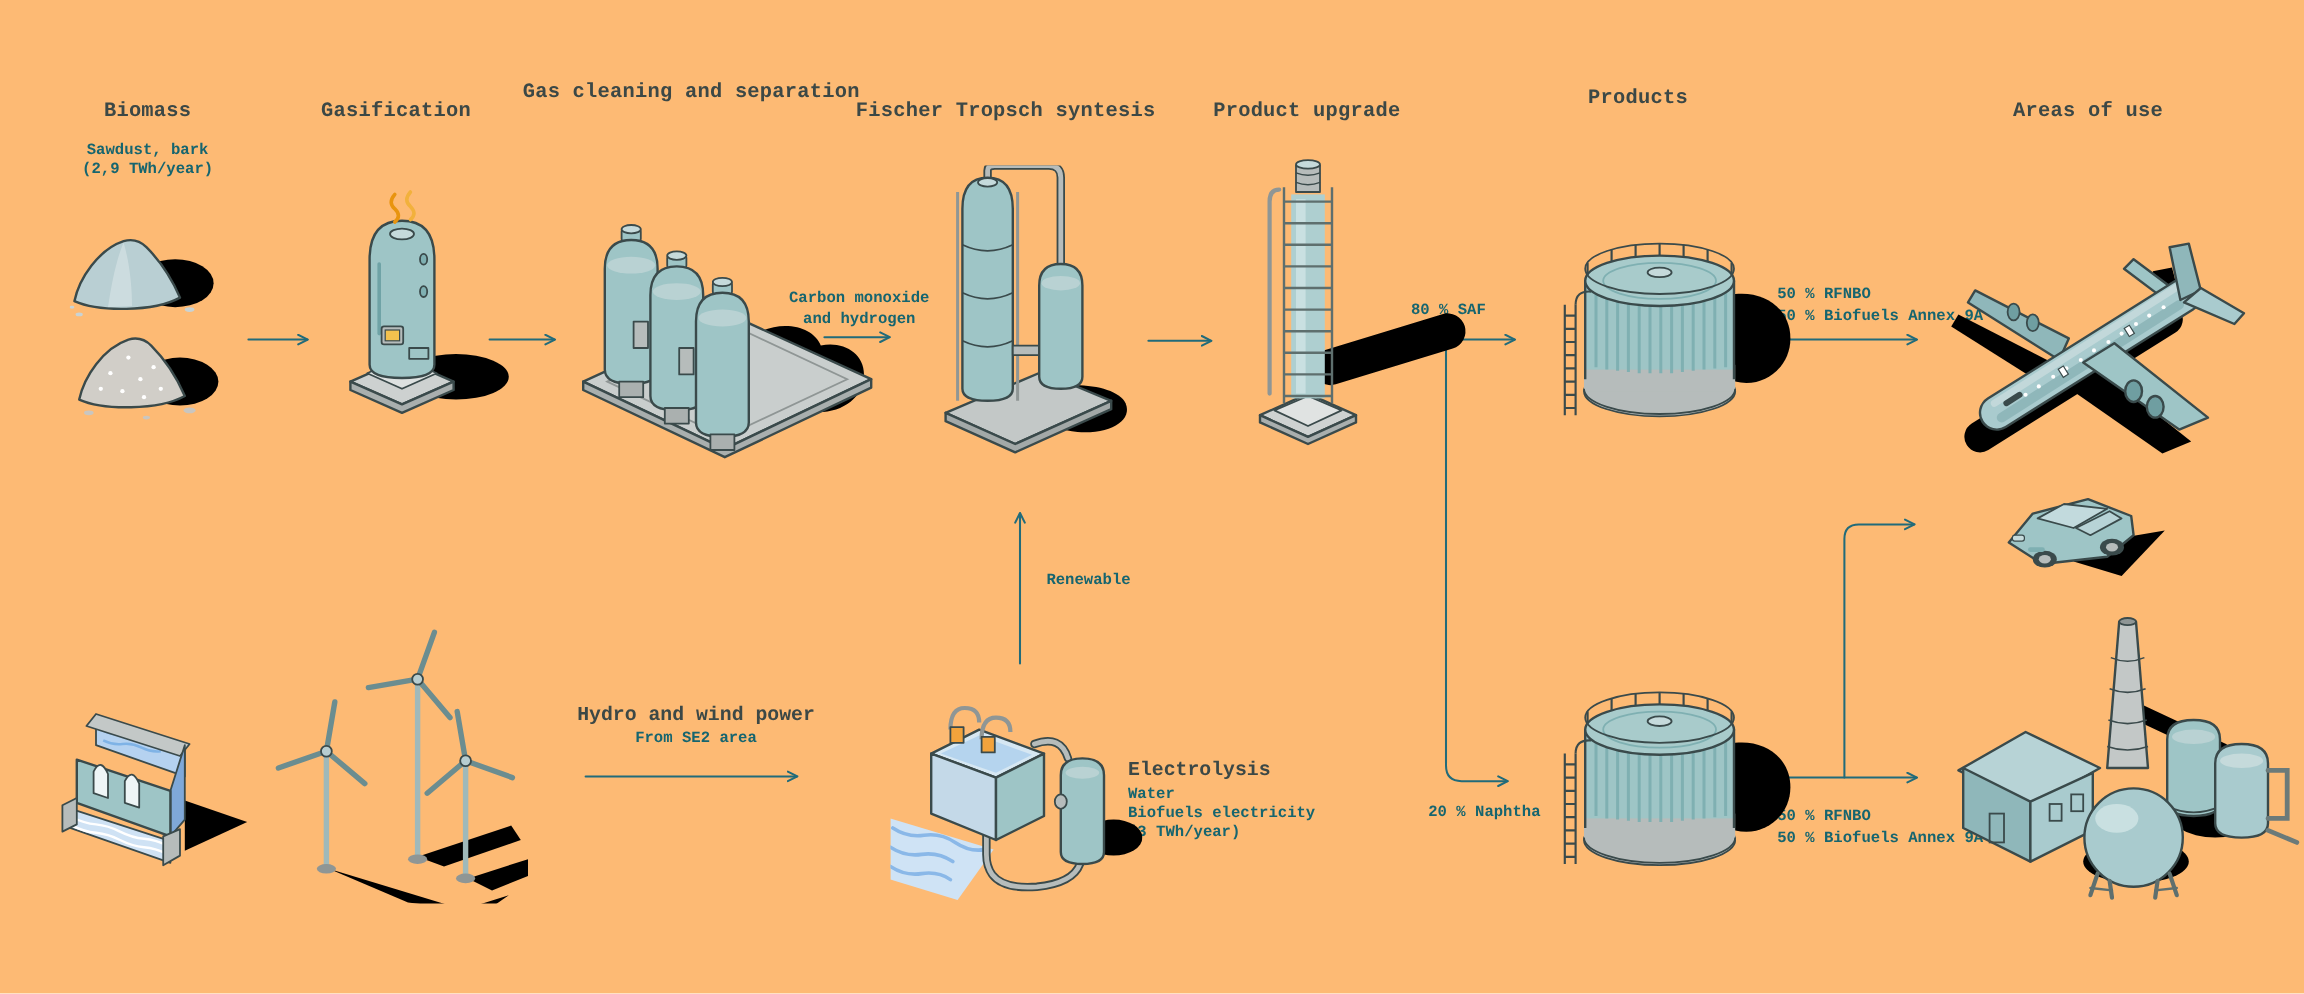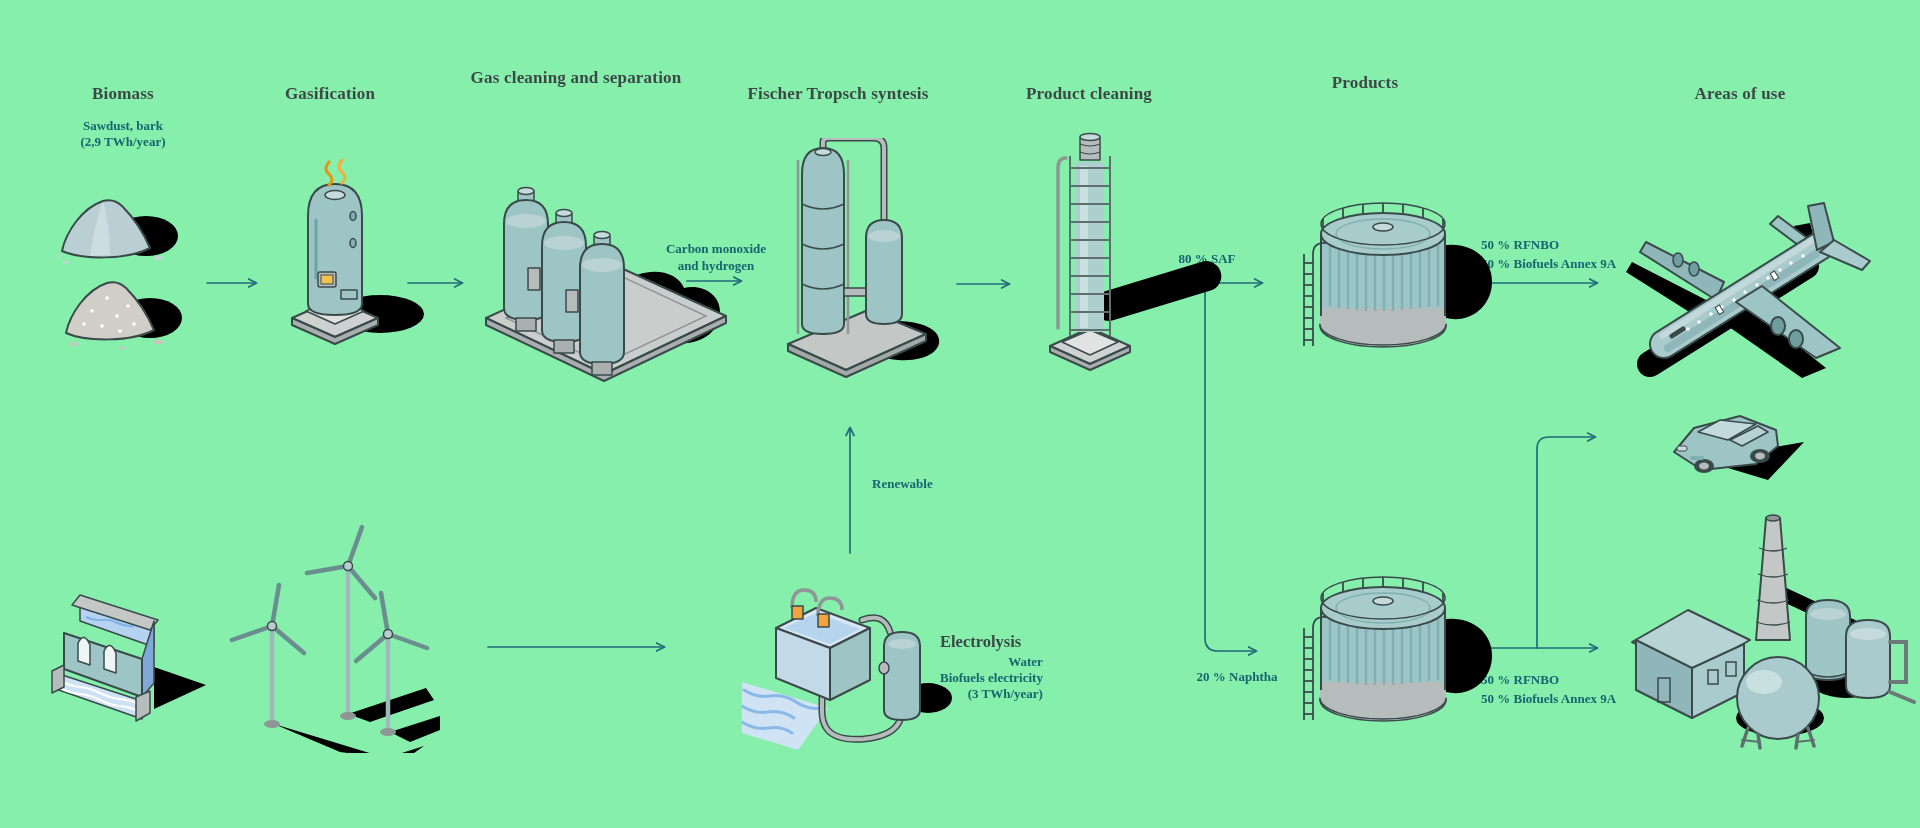--- a/index.html
+++ b/index.html
@@ -1,17 +1,17 @@
 <!DOCTYPE html>
 <html><head>
 <meta charset="utf-8">
 <style>
   html,body{margin:0;padding:0;background:#ffffff;}
-  #stage{position:relative;width:1920px;height:828px;background:#86efac;overflow:hidden;
-         font-family:Liberation Serif, serif;}
+  #stage{position:relative;width:1920px;height:828px;background:#fdba74;overflow:hidden;
+         font-family:Liberation Mono, monospace;}
   .col-header{position:absolute;transform:translateX(-50%);text-align:center;white-space:nowrap;}
   .col-title{font-size:17px;font-weight:700;color:#3c4846;letter-spacing:.2px;}
   .col-sub{font-size:13px;font-weight:700;color:#16656f;line-height:16px;margin-top:14px;}
   .flow-label{position:absolute;font-size:13px;font-weight:700;color:#16656f;line-height:17px;white-space:nowrap;}
   .flow-label.center{transform:translateX(-50%);text-align:center;}
   .block-title{font-size:16.5px;font-weight:700;color:#3c4846;line-height:20px;}
   .illus{position:absolute;}
   svg{display:block;}
   .outl{stroke:#3a4a4b;stroke-width:2;stroke-linejoin:round;stroke-linecap:round;}
   .thin{stroke:#3a4a4b;stroke-width:1.5;stroke-linejoin:round;stroke-linecap:round;}
@@ -31,21 +31,21 @@
   <div class="col-header" style="left:330px;top:84px">
     <div class="col-title">Gasification</div>
   </div>
   <div class="col-header" style="left:576px;top:68px">
     <div class="col-title">Gas cleaning and separation</div>
   </div>
   <div class="col-header" style="left:838px;top:84px">
     <div class="col-title">Fischer Tropsch syntesis</div>
   </div>
   <div class="col-header" style="left:1089px;top:84px">
-    <div class="col-title">Product cleaning</div>
+    <div class="col-title">Product upgrade</div>
   </div>
   <div class="col-header" style="left:1365px;top:73px">
     <div class="col-title">Products</div>
   </div>
   <div class="col-header" style="left:1740px;top:84px">
     <div class="col-title">Areas of use</div>
   </div>
 
   <div class="flow-label center" style="left:716px;top:240px">
     <div>Carbon monoxide</div>
@@ -58,24 +58,28 @@
 
   <div class="flow-label" style="left:1481px;top:235px;line-height:19px">
     <div>50 % RFNBO</div>
     <div>50 % Biofuels Annex 9A</div>
   </div>
 
   <div class="flow-label" style="left:872px;top:475px">
     <div>Renewable</div>
   </div>
 
+  <div class="col-header" style="left:580px;top:586px">
+    <div class="block-title">Hydro and wind power</div>
+    <div class="col-sub" style="margin-top:1px">From SE2 area</div>
+  </div>
 
   <div style="position:absolute;left:940px;top:632px">
     <div class="block-title">Electrolysis</div>
-    <div class="col-sub" style="margin-top:2px;text-align:right">
+    <div class="col-sub" style="margin-top:2px;text-align:left">
       <div>Water</div>
       <div>Biofuels electricity</div>
       <div>(3 TWh/year)</div>
     </div>
   </div>
 
   <div class="flow-label center" style="left:1237px;top:668px">
     <div>20 % Naphtha</div>
   </div>
 

